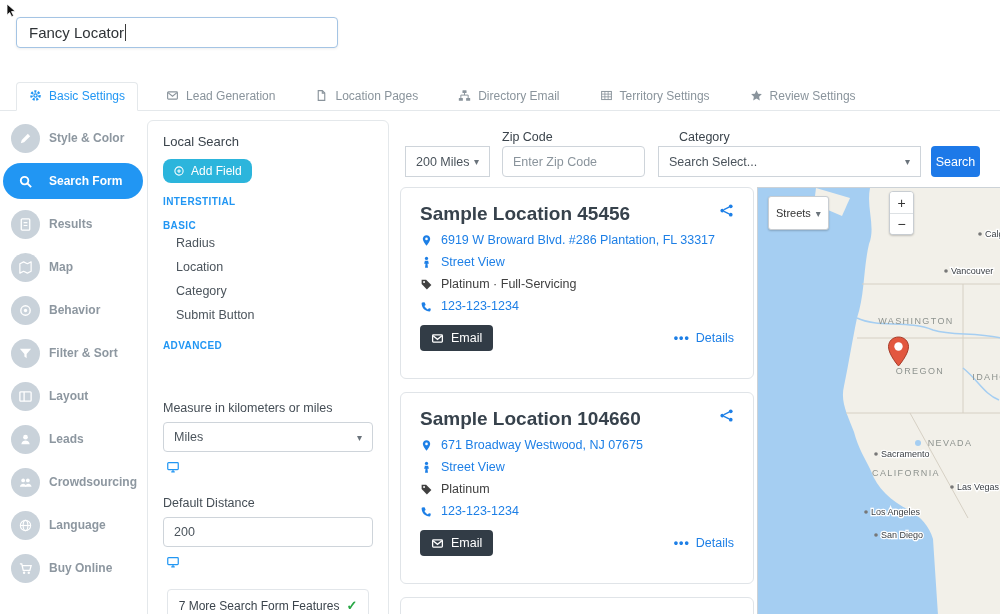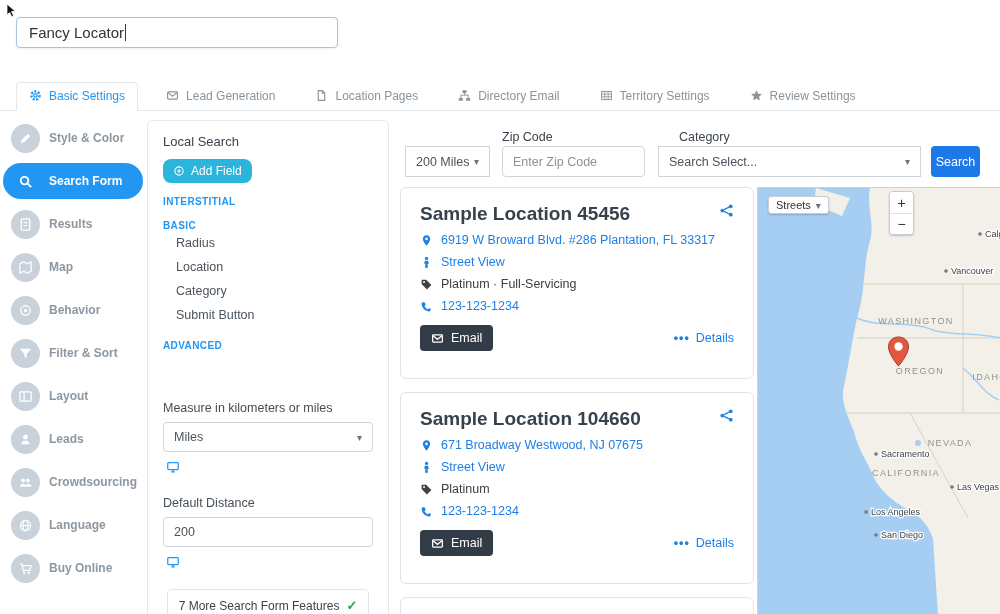--- a/index.html
+++ b/index.html
@@ -91,21 +91,21 @@
     font-size:12.5px; padding:6px 11px; border-radius:4px; border:none; cursor:pointer;
     font-family:"Liberation Sans", sans-serif; }
   .btn-email svg { width:13px; height:13px; }
   .details { color:#1d7fe6; font-size:12.5px; display:flex; gap:6px; align-items:center; cursor:pointer; }
   .ellipsis { letter-spacing:1px; font-weight:700; }
 
   
   .map { position:absolute; left:757px; top:187px; width:243px; height:427px; overflow:hidden;
     border-top:1px solid #ccd2d7; border-left:1px solid #ccd2d7; background:#a5cef2; }
   .map-style { position:absolute; left:10px; top:8px; background:#fff; border:1px solid #c8cdd2;
-    border-radius:3px; font-size:11px; color:#333; padding:2px 7px; display:flex; gap:5px;
+    border-radius:3px; font-size:11px; color:#333; padding:10px 7px; display:flex; gap:5px;
     align-items:center; box-shadow:0 1px 2px rgba(0,0,0,.2); cursor:pointer; z-index:5; }
   .zoom { position:absolute; left:131px; top:3px; width:25px; background:#fff; border:1px solid #c8cdd2;
     border-radius:4px; box-shadow:0 1px 2px rgba(0,0,0,.2); overflow:hidden; z-index:5; }
   .zoom-btn { width:100%; height:21px; display:flex; align-items:center; justify-content:center;
     font-size:14px; color:#333; cursor:pointer; background:#fff; border:none; }
   .zoom-btn + .zoom-btn { border-top:1px solid #dde1e4; }
   .marker { position:absolute; left:128px; top:148px; width:25px; height:31px; z-index:4; cursor:pointer; }
   .state-lbl { font-size:9px; fill:#8e938f; letter-spacing:1.4px; }
   .city-lbl { font-size:9px; fill:#3c4146; paint-order:stroke; stroke:#ffffff; stroke-width:2.5px; }
 </style>

